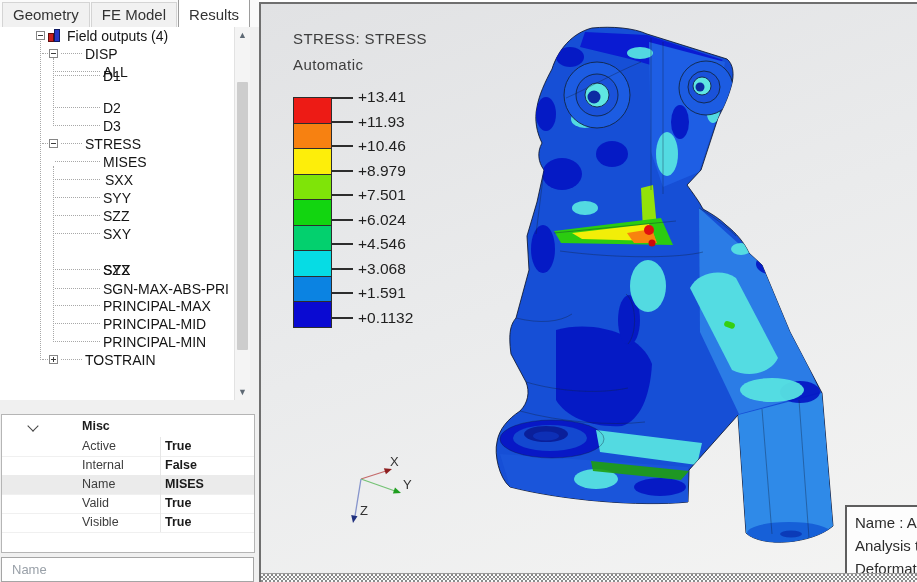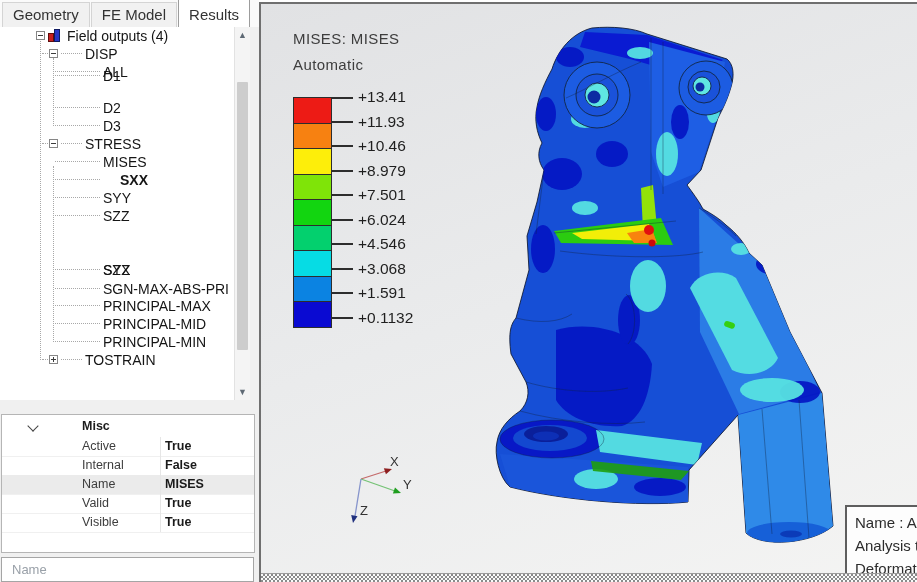--- a/index.html
+++ b/index.html
@@ -112,29 +112,33 @@
           <div class="stub" style="left: 61px; width: 21px;"></div>
           <div class="exp" style="left: 49px;"></div>
           <div class="lbl" style="left: 85px;">STRESS</div>
         </div>
         <div class="trow" style="top: 126px;">
           <div class="stub" style="left: 55px; width: 45px;"></div>
           <div class="lbl" style="left: 103px;">MISES</div>
         </div>
         <div class="trow" style="top: 144px;">
           <div class="stub" style="left: 55px; width: 45px;"></div>
-          <div class="lbl" style="left: 120px; font-weight: bold;">SXX</div>
+          <div class="lbl" style="left: 105px;">SXX</div>
         </div>
         <div class="trow" style="top: 162px;">
           <div class="stub" style="left: 55px; width: 45px;"></div>
           <div class="lbl" style="left: 103px;">SYY</div>
         </div>
         <div class="trow" style="top: 180px;">
           <div class="stub" style="left: 55px; width: 45px;"></div>
           <div class="lbl" style="left: 103px;">SZZ</div>
+        </div>
+        <div class="trow" style="top: 198px;">
+          <div class="stub" style="left: 55px; width: 45px;"></div>
+          <div class="lbl" style="left: 103px;">SXY</div>
         </div>
         <div class="trow" style="top: 216px; margin-top: 18px;">
           <div class="stub" style="left: 55px; width: 45px;"></div>
           <div class="lbl" style="left: 103px;">SYZ</div>
         </div>
         <div class="trow" style="top: 234px;">
           <div class="stub" style="left: 55px; width: 45px;"></div>
           <div class="lbl" style="left: 103px; text-align: center;">SZX</div>
         </div>
         <div class="trow" style="top: 253px;">
@@ -200,21 +204,21 @@
       </div>
     <div class="pdiv"></div>
   </div>
 
   <div class="name-field">Name</div>
 </div>
 
 <div class="viewport">
 
   <div class="legend">
-    <div class="legend-title">MISES: MISES</div>
+    <div class="legend-title">STRESS: STRESS</div>
     <div class="legend-sub">Automatic</div>
   </div>
   <div class="cbar-wrap">
     <div class="cbar">
         <div class="cblock" style="background: rgb(237, 27, 21);"></div>
         <div class="cblock" style="background: rgb(247, 129, 17);"></div>
         <div class="cblock" style="background: rgb(253, 238, 10);"></div>
         <div class="cblock" style="background: rgb(127, 228, 8);"></div>
         <div class="cblock" style="background: rgb(18, 213, 16);"></div>
         <div class="cblock" style="background: rgb(3, 208, 110);"></div>

